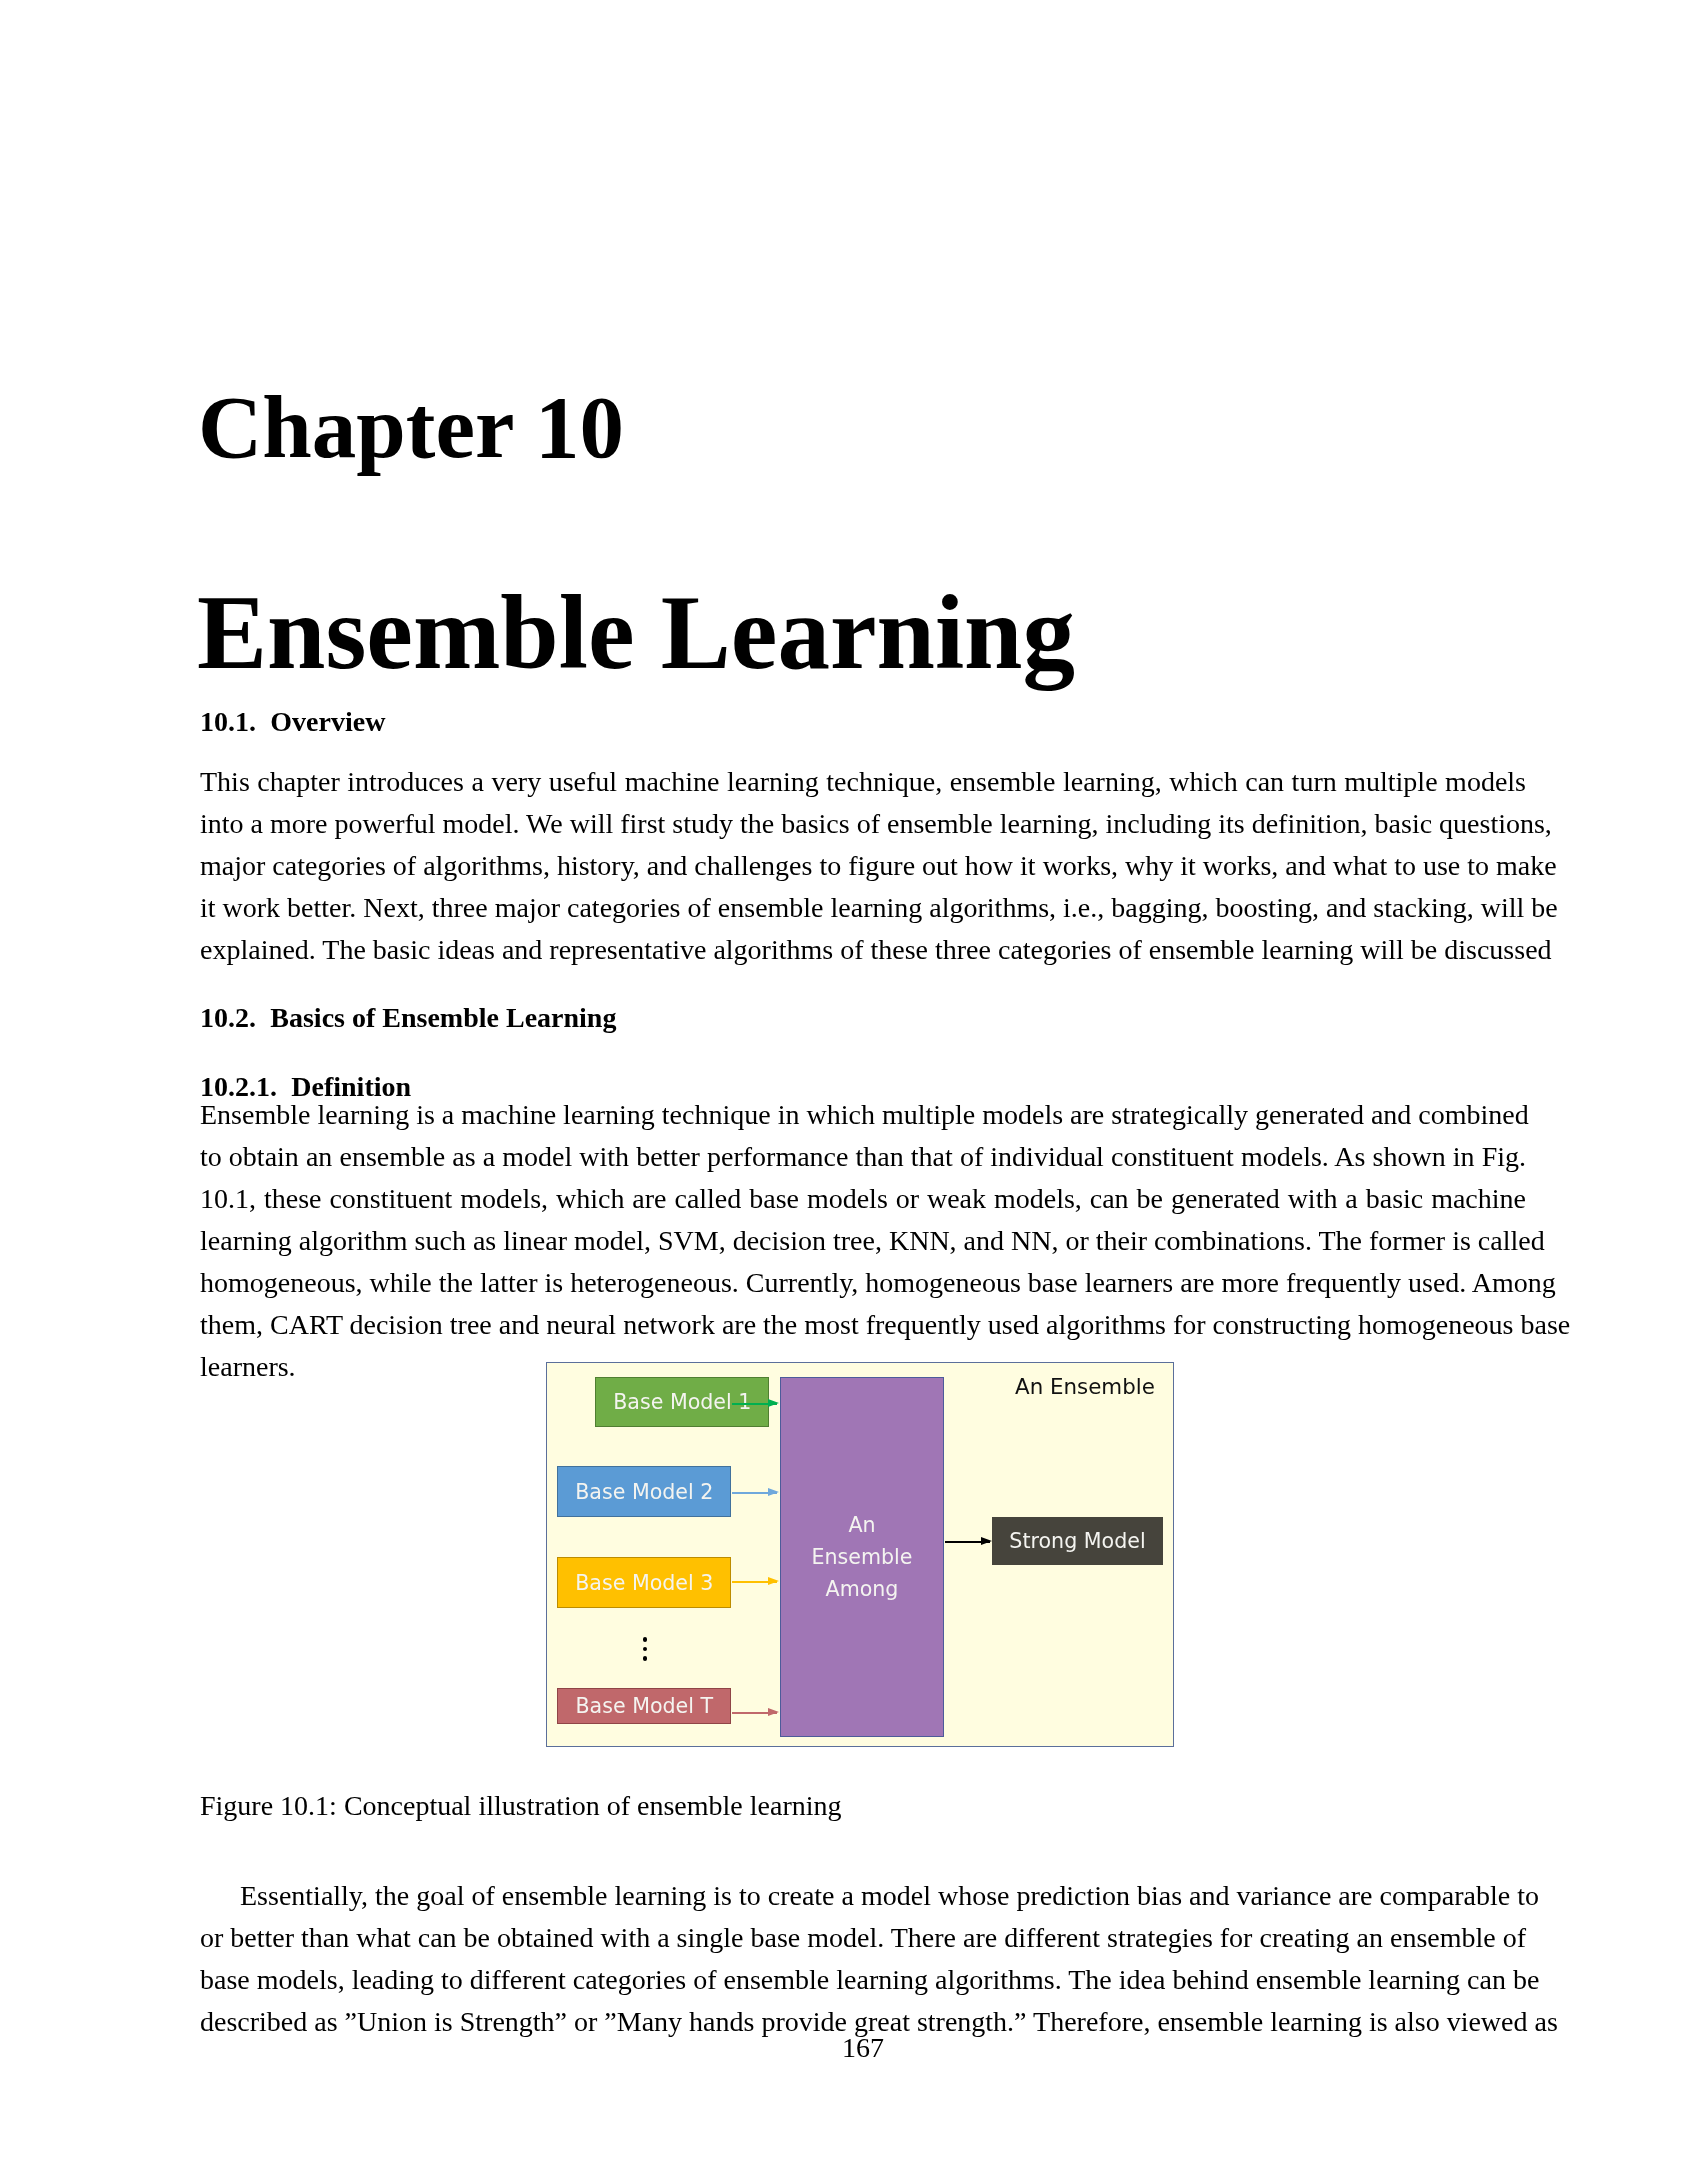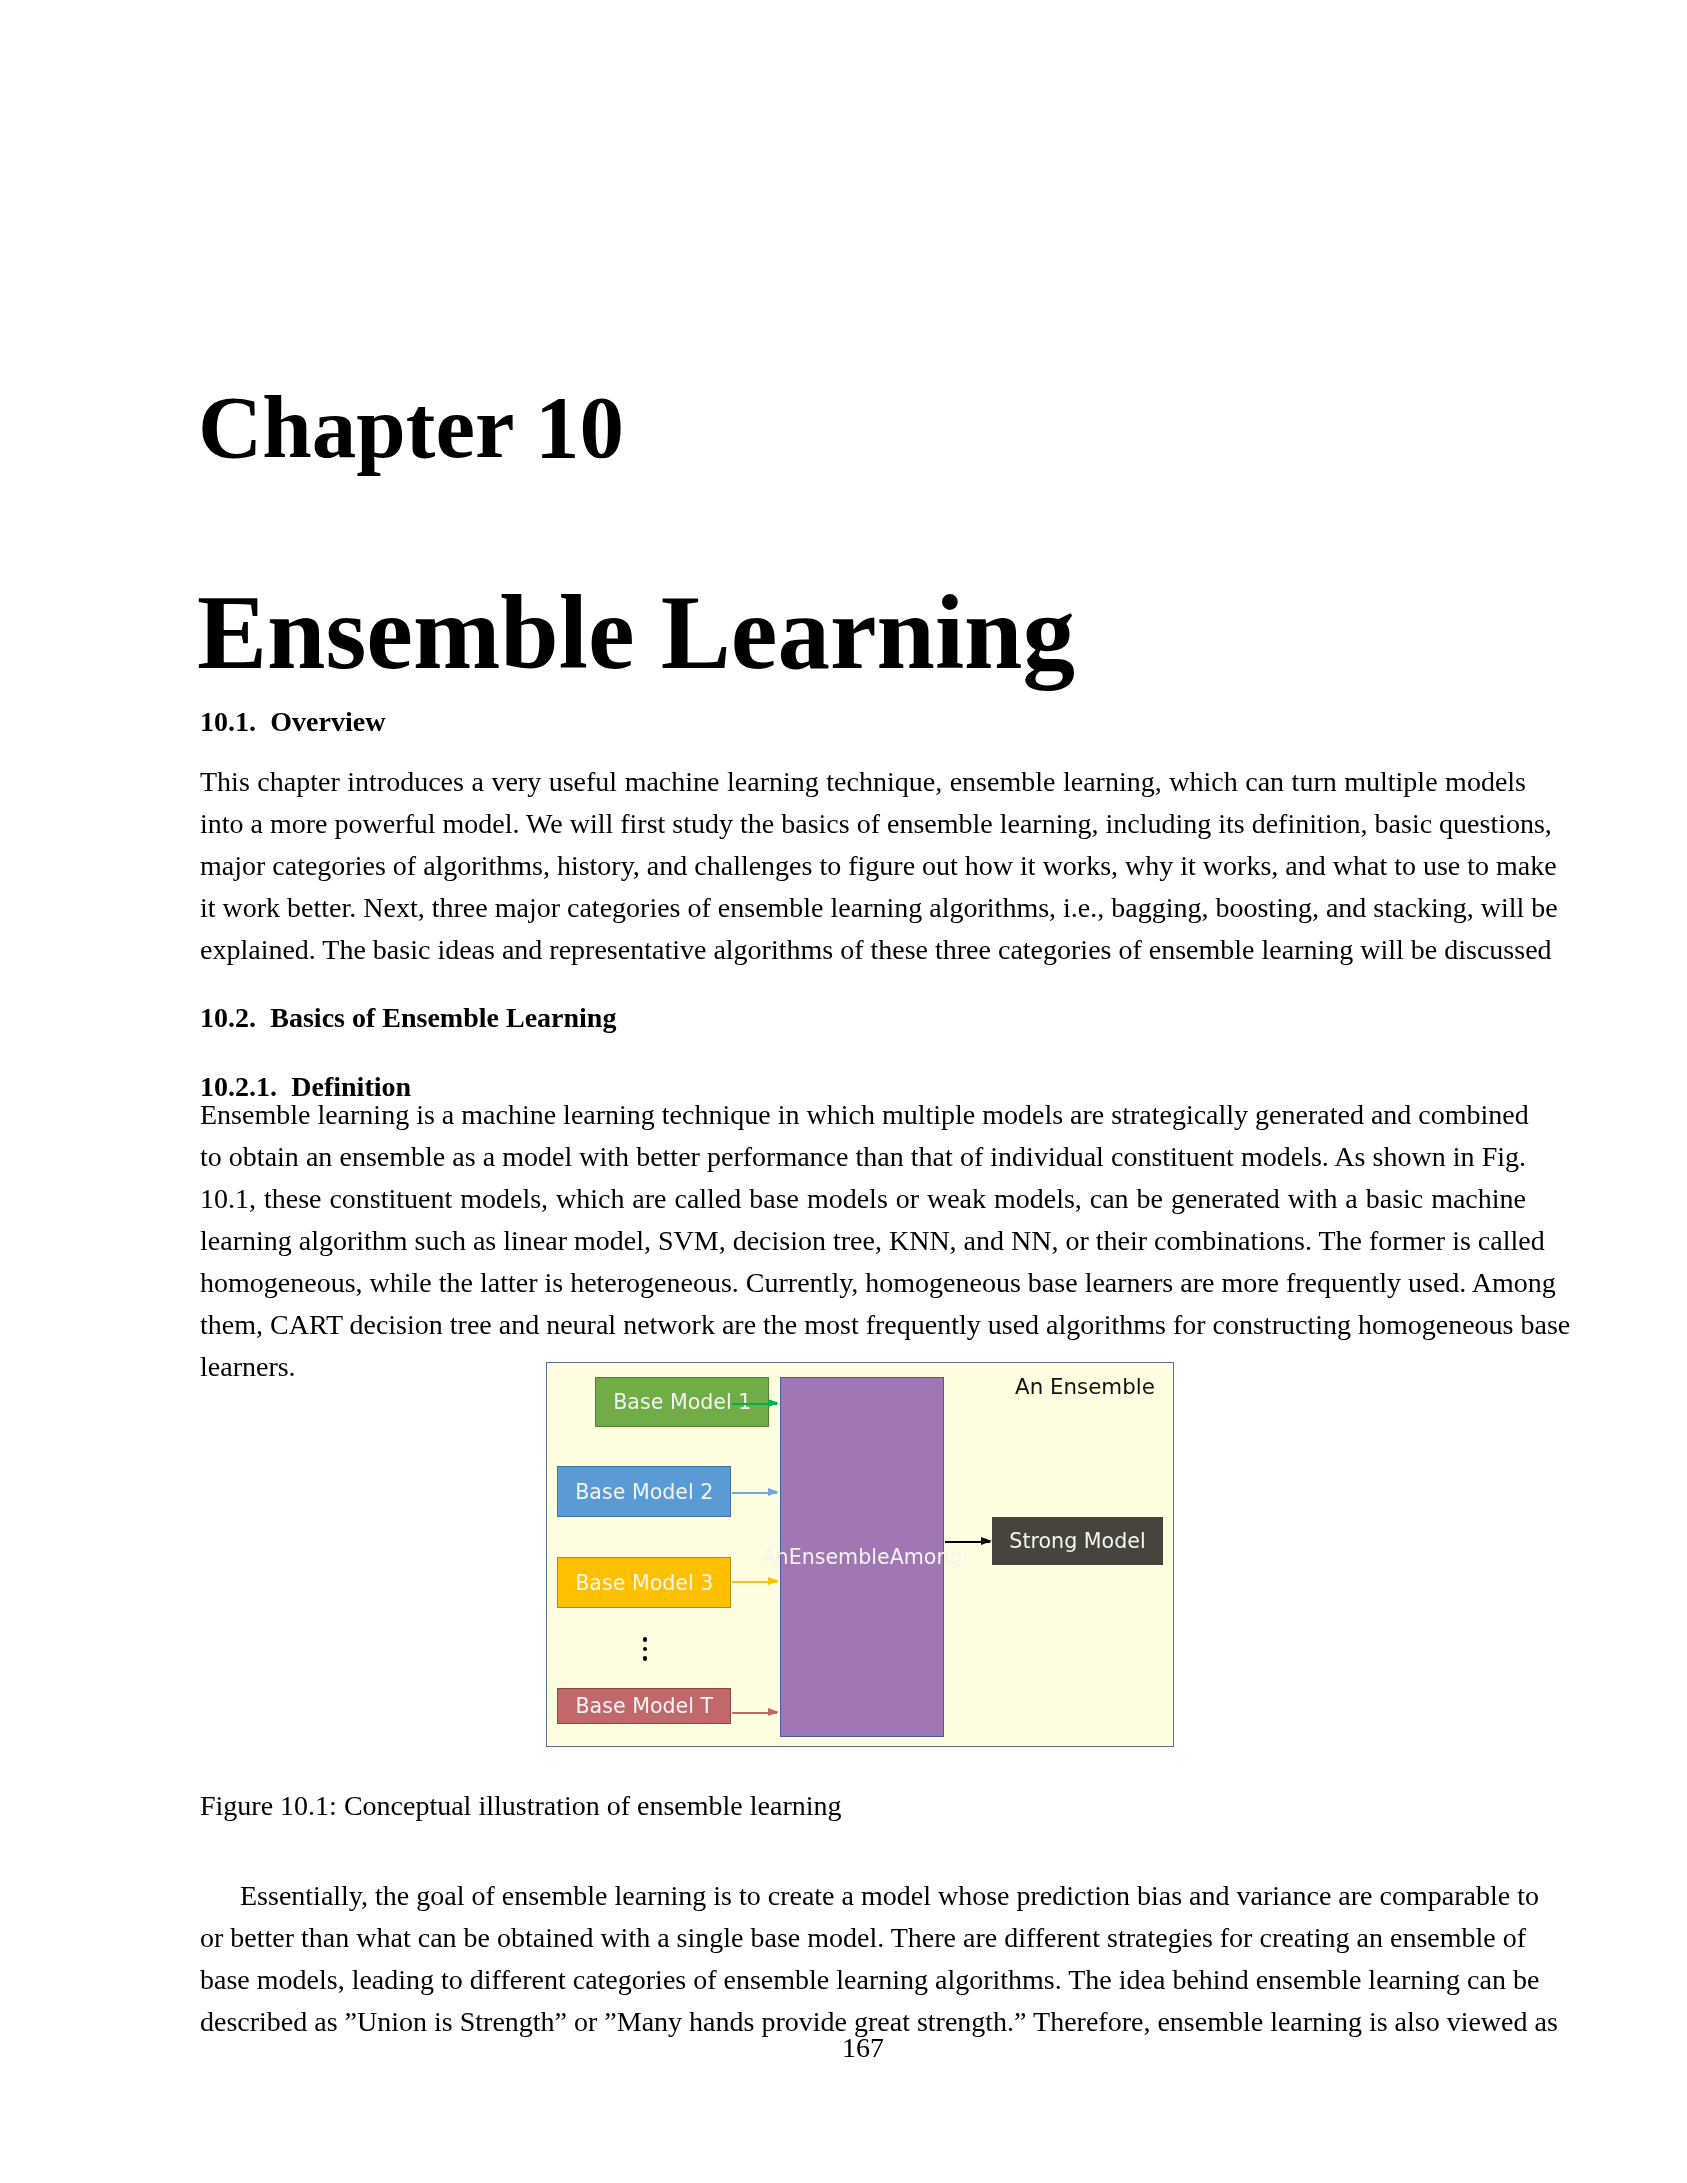--- a/index.html
+++ b/index.html
@@ -13,21 +13,21 @@
   .para { left: 200px; width: 1326px; font-size: 28px; line-height: 33px; }
   .para .line { display: block; height: 33px; text-align: justify; text-align-last: justify; white-space: nowrap; overflow: visible; margin-top: 9px; }
   .para .line.last { text-align-last: left; }
   .para .line.indent { padding-left: 40px; }
   .figure { left: 546px; top: 1362px; width: 628px; height: 385px; background: #fffde0; border: 1.6px solid #5b6f9a; box-sizing: border-box; }
   .fig-box { position: absolute; box-sizing: border-box; color: #f4f4f0; font-family: "DejaVu Sans", "Liberation Sans", sans-serif; font-size: 20.6px; display: flex; align-items: center; justify-content: center; white-space: nowrap; }
   .bm1 { left: 10.3px; top: 13.5px; width: 174px; height: 50px; background: #70ad47; border: 0.8px solid #507e32; margin-left: 38px; }
   .bm2 { left: 10.3px; top: 103px; width: 174px; height: 51px; background: #5b9bd5; border: 0.8px solid #41719c; }
   .bm3 { left: 10.3px; top: 194px; width: 174px; height: 51px; background: #ffc000; border: 0.8px solid #bc8c00; }
   .bmT { left: 10.3px; top: 325px; width: 174px; height: 36px; background: #c0686b; border: 0.8px solid #8f4547; }
-  .method { left: 233px; top: 14.3px; width: 164px; height: 360px; background: #a076b5; border: 0.8px solid #4d5b9a; text-align: center; line-height: 32px; white-space: normal; flex-direction: row; }
+  .method { left: 233px; top: 14.3px; width: 164px; height: 360px; background: #a076b5; border: 0.8px solid #4d5b9a; text-align: center; line-height: 32px; white-space: normal; flex-direction: column; }
   .strong { left: 445px; top: 154px; width: 171px; height: 48px; background: #46443c; }
   .ens-label { position: absolute; left: 468px; top: 11px; font-family: "DejaVu Sans", "Liberation Sans", sans-serif; font-size: 21.4px; color: #111; white-space: nowrap; }
   .dots { position: absolute; left: 94px; top: 274px; width: 8px; height: 24px; }
   .dots i { display: block; width: 4.8px; height: 4.8px; border-radius: 50%; background: #000; margin: 0 auto 4.8px auto; }
   .arrow { position: absolute; height: 2.4px; }
   .arrow::after { content: ""; position: absolute; right: -1.6px; top: -4px; border-left: 11px solid currentColor; border-top: 4.8px solid transparent; border-bottom: 4.8px solid transparent; }
   .caption { left: 200px; width: 1326px; top: 1789px; font-size: 28px; line-height: 33px; text-align: left; white-space: nowrap; }
   .page-number { left: 200px; width: 1326px; top: 2031px; font-size: 28px; line-height: 33px; text-align: center; }
 </style>
 </head>

